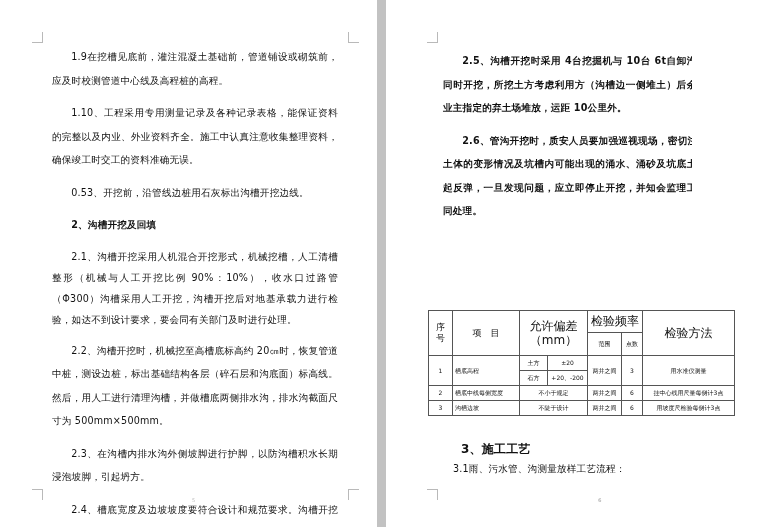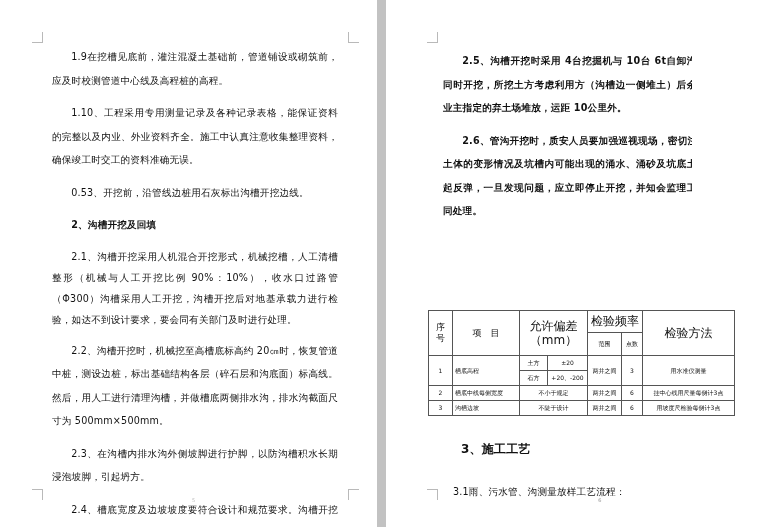--- a/index.html
+++ b/index.html
@@ -124,15 +124,15 @@
     <td>两井之间</td>
     <td>6</td>
     <td>用坡度尺检验每侧计3点</td>
   </tr>
 </tbody>
   </table>
 
 <div class="text-block" style="left:452px; top:429px; width:290px; line-height:22px;">
   <p class="para heading" style="font-size:12px;">3、施工工艺</p>
 </div>
-<div class="text-block" style="left:444px; top:472px; width:290px; line-height:22px;">
+<div class="text-block" style="left:444px; top:449px; width:290px; line-height:22px;">
   <p class="para">3.1雨、污水管、沟测量放样工艺流程：</p>
 </div>
 
 </body></html>

